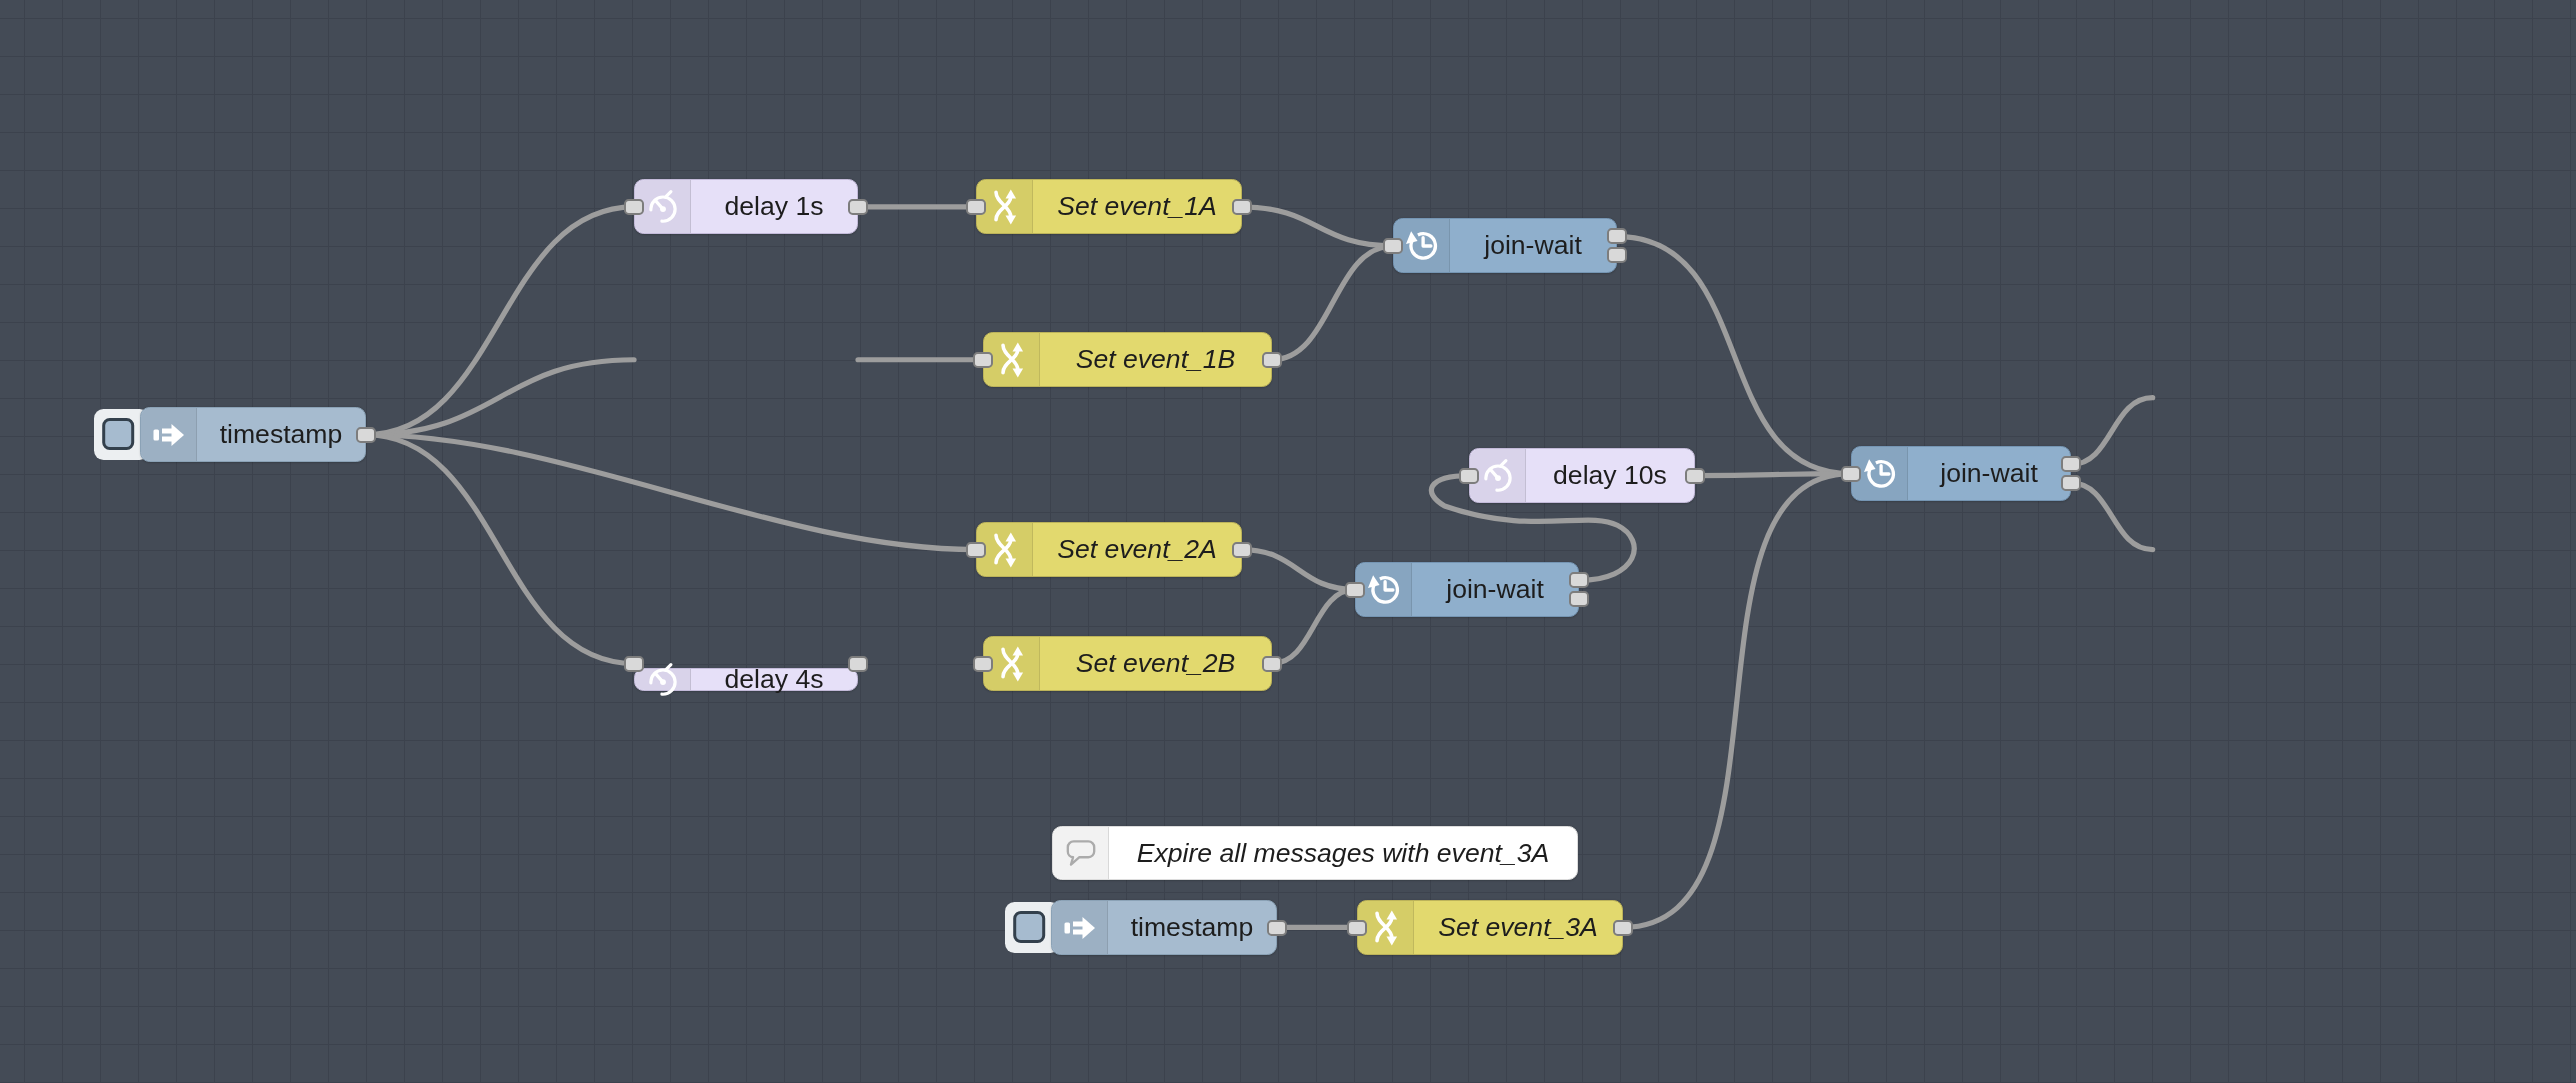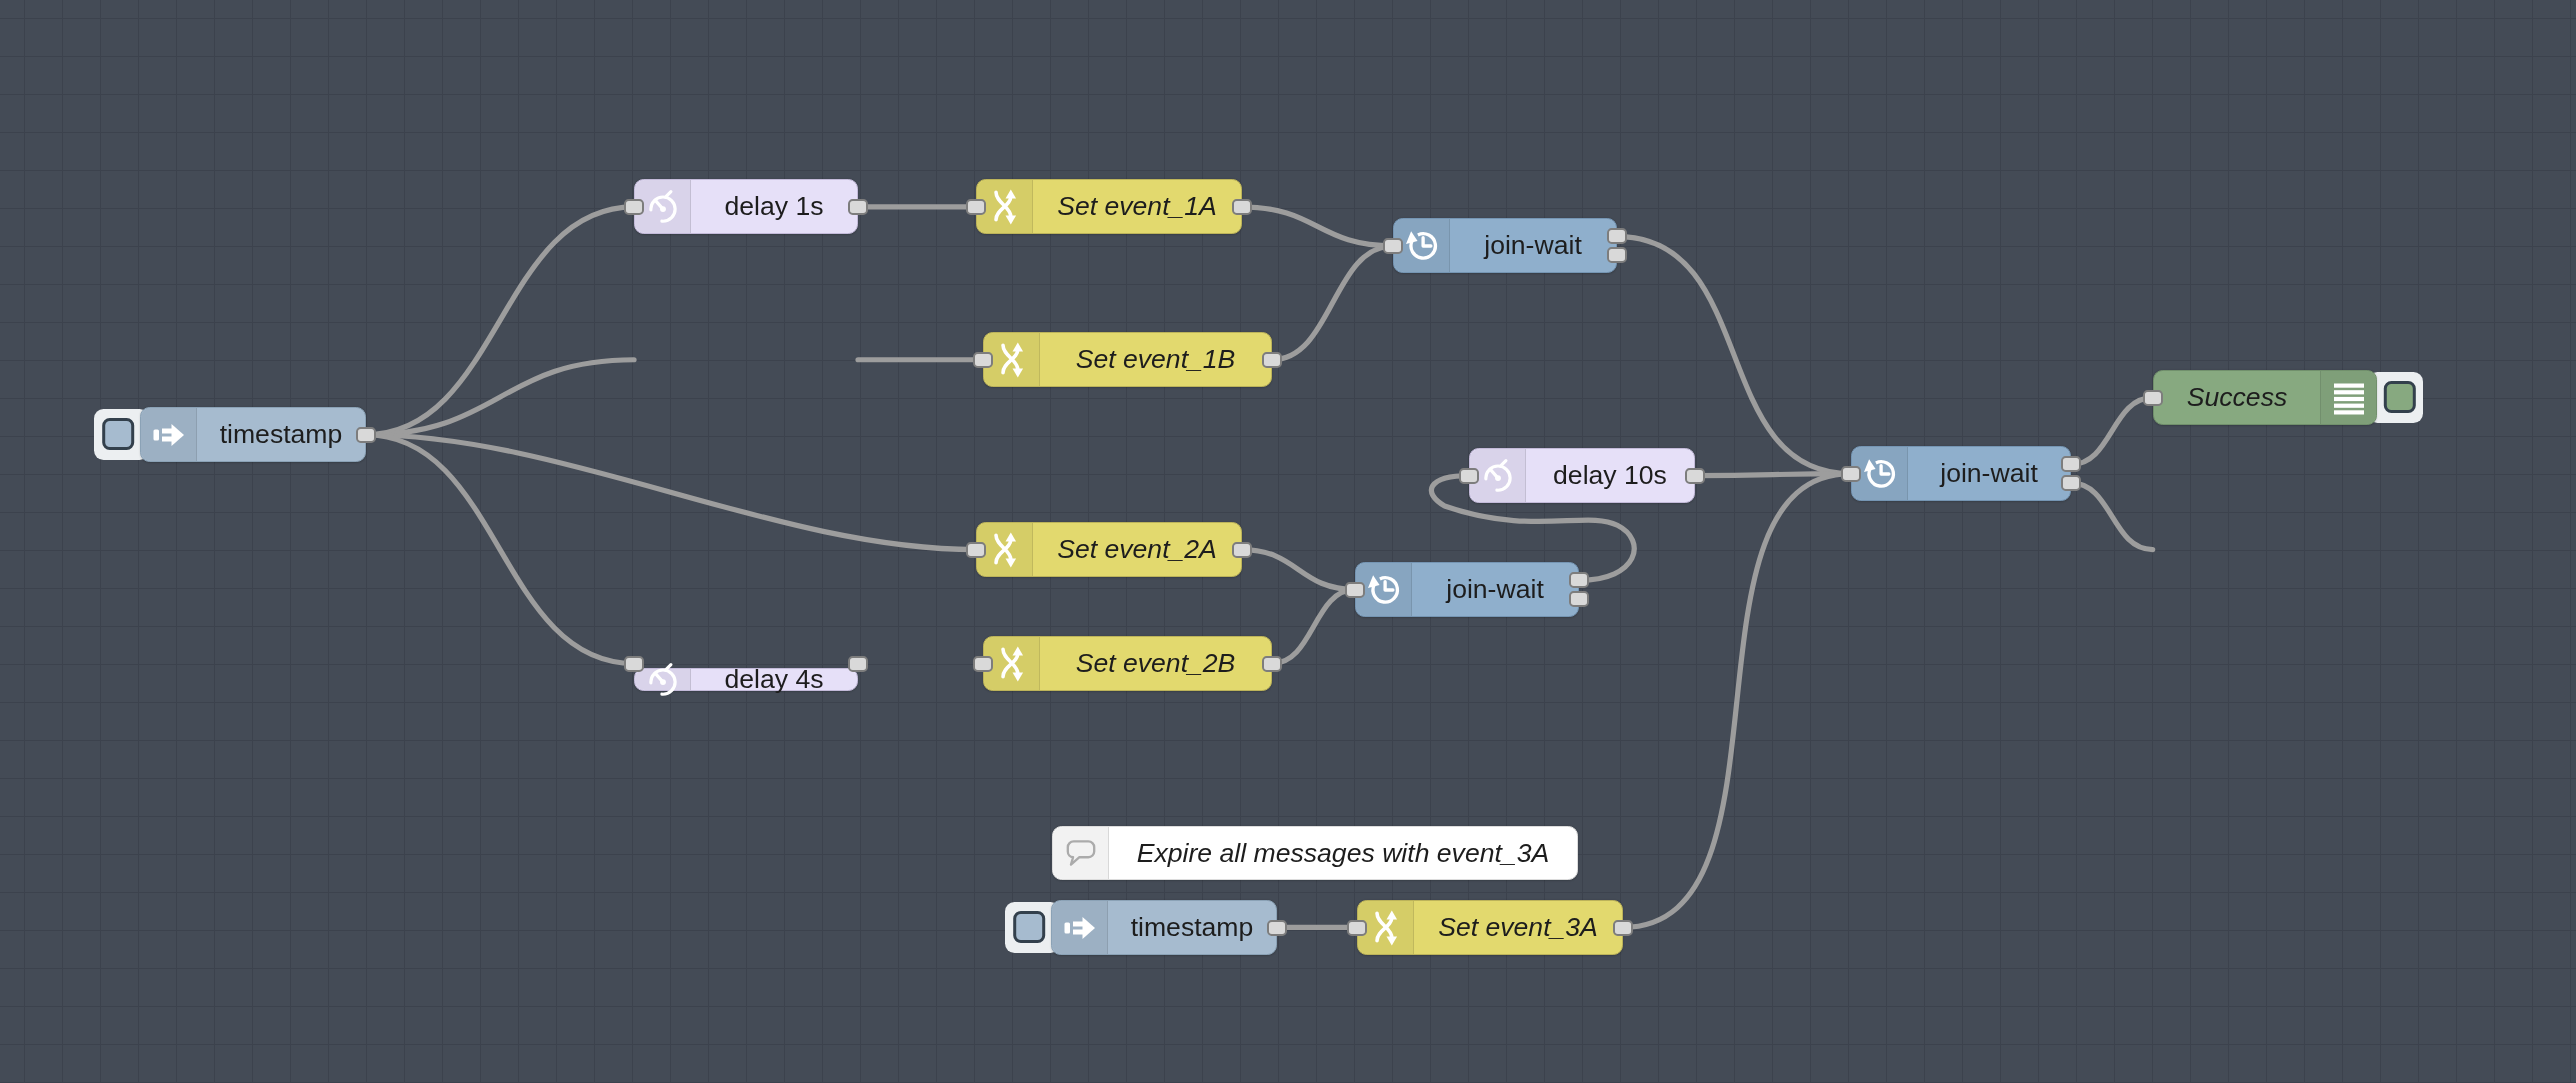--- a/index.html
+++ b/index.html
@@ -252,38 +252,20 @@
       <path d="M23.5 1.5 L28.5 10 L18.5 10 Z" fill="#ffffff"></path>
       <path d="M9.5 4 C9.5 14, 23.5 18, 23.5 27" fill="none" stroke="#ffffff" stroke-width="3.4" stroke-linecap="round"></path>
       <path d="M23.5 34.5 L28.5 26 L18.5 26 Z" fill="#ffffff"></path>
           </svg>
         </div>
         <div class="label italic">Set event_2B</div>
       </div>
       <div class="port" style="left: -10.4px; top: 19.5px;"></div>
       <div class="port" style="right: -9.5px; top: 19.5px;"></div>
     </div>
-    <div class="node debug" style="left: 2153px; top: 370px; width: 224px; height: 55px;">
-      <div class="btn-outer right">
-        <div class="btn-inner" style="background: rgb(135, 169, 128);"></div>
-      </div>
-      <div class="body" style="background: rgb(135, 169, 128); border: 1.4px solid rgb(113, 144, 108);">
-        <div class="label italic">Success</div>
-        <div class="icon-region right">
-          <svg width="36" height="36" viewBox="0 0 36 36">
-      <rect x="3" y="3.5" width="30" height="4.2" fill="#ffffff"></rect>
-      <rect x="3" y="10.2" width="30" height="4.2" fill="#ffffff"></rect>
-      <rect x="3" y="16.9" width="30" height="4.2" fill="#ffffff"></rect>
-      <rect x="3" y="23.6" width="30" height="4.2" fill="#ffffff"></rect>
-      <rect x="3" y="30.3" width="30" height="4.2" fill="#ffffff"></rect>
-          </svg>
-        </div>
-      </div>
-      <div class="port" style="left: -10.4px; top: 19.5px;"></div>
-    </div>
     <div class="node comment" style="left: 1052px; top: 826px; width: 526px; height: 54px;">
       <div class="body" style="background: rgb(255, 255, 255); border: 1.4px solid rgb(220, 220, 220); justify-content: flex-end;">
         <div class="icon-region">
           <svg width="38" height="38" viewBox="0 0 36 36">
       <path d="M11 7 H25 A5.5 5.5 0 0 1 30.5 12.5 V16.5 A5.5 5.5 0 0 1 25 22 H16.5 L8.5 29 L10.5 22 A5.5 5.5 0 0 1 5.5 16.5 V12.5 A5.5 5.5 0 0 1 11 7 Z" fill="none" stroke="#ababab" stroke-width="2.2" stroke-linejoin="round"></path>
           </svg>
         </div>
         <div class="label italic">Expire all messages with event_3A</div>
       </div>
     </div>

